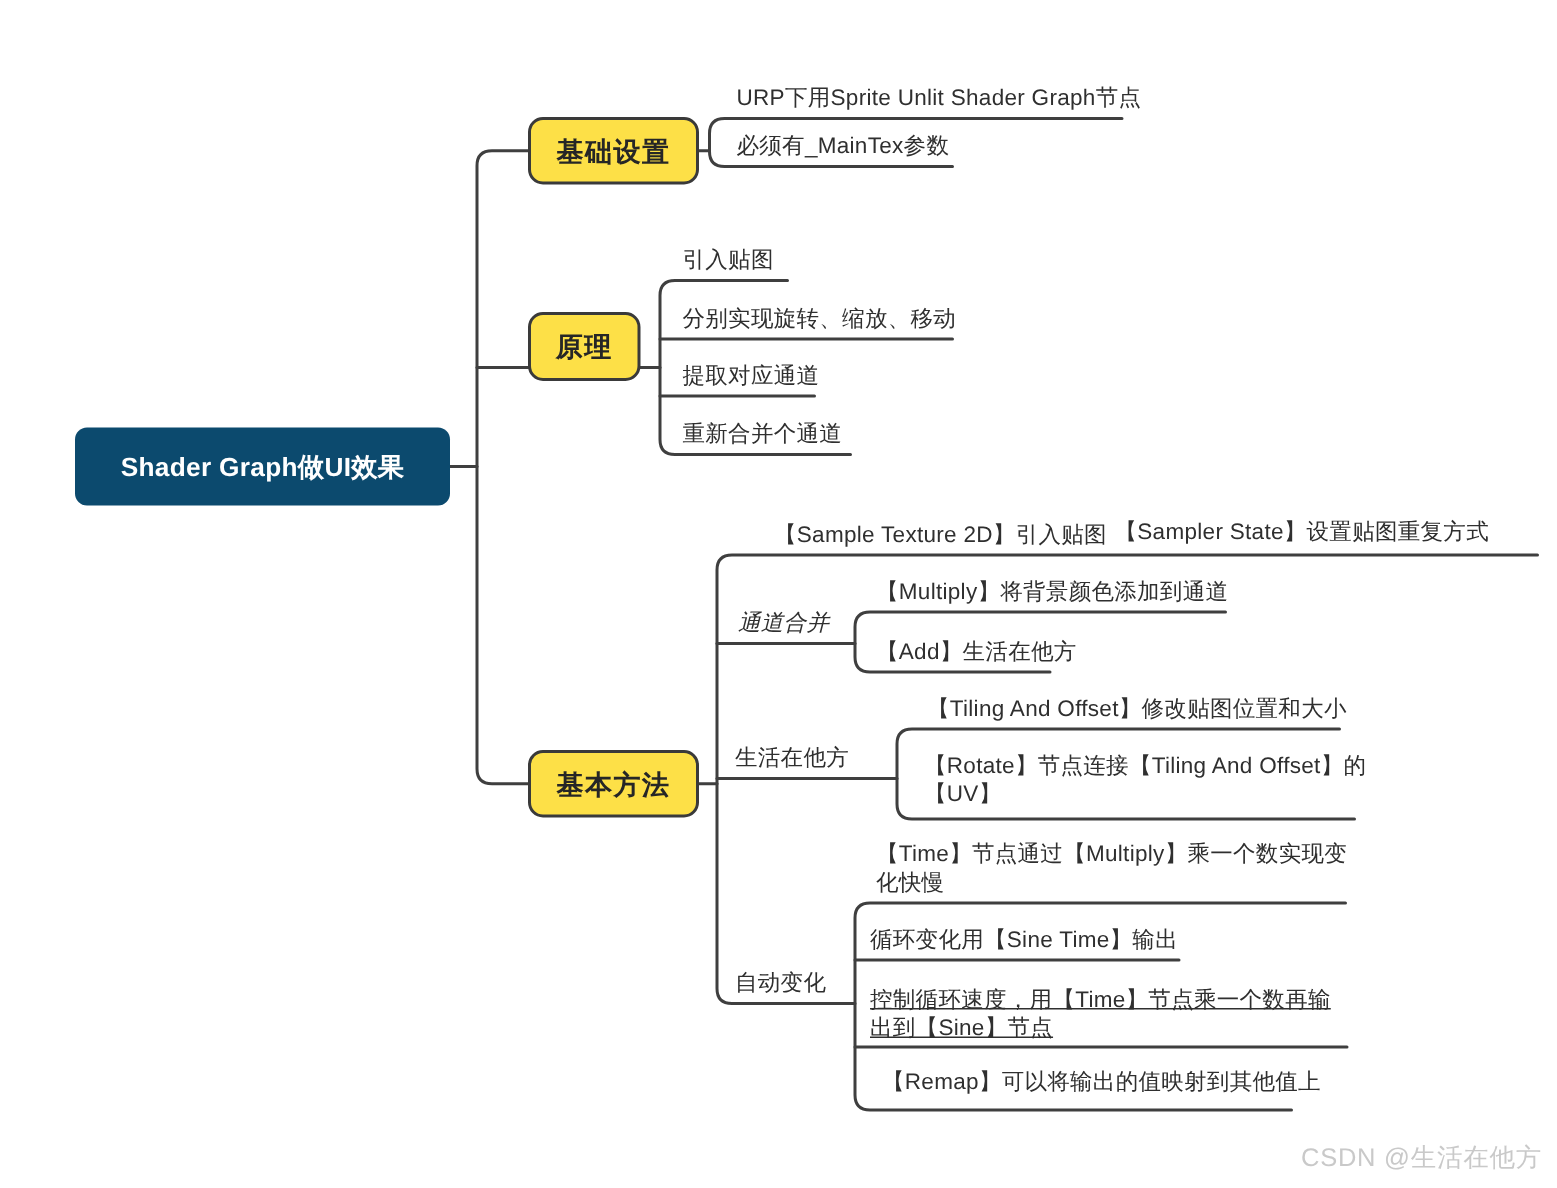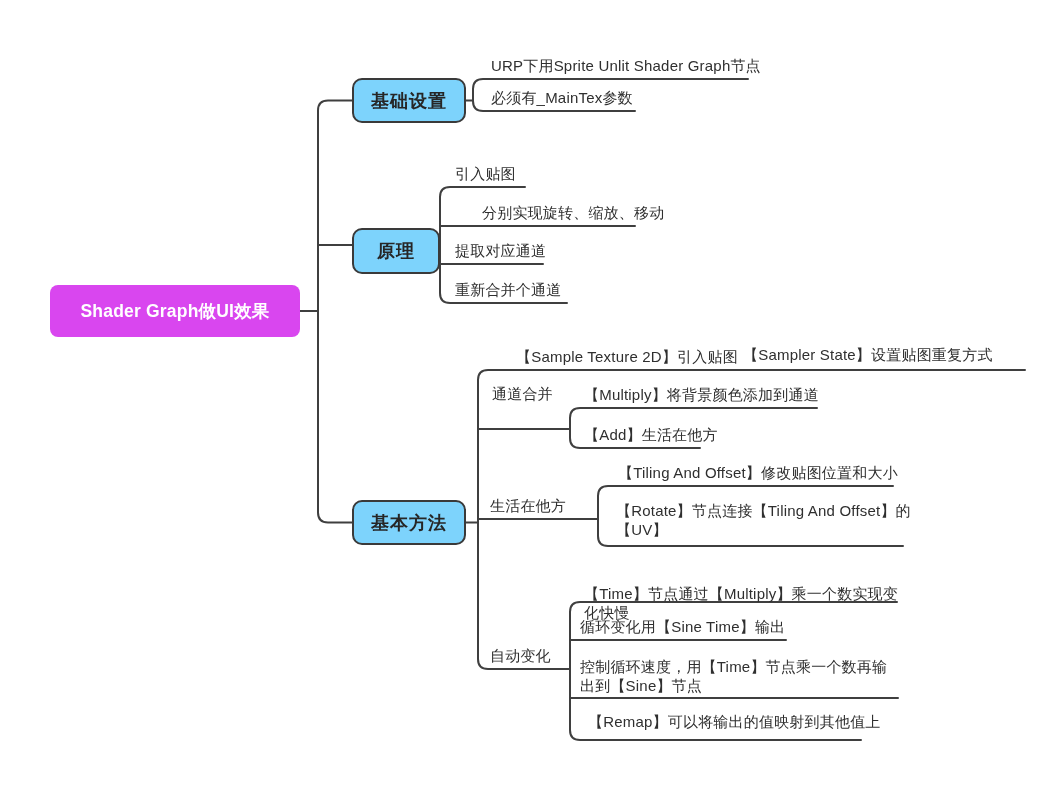--- a/index.html
+++ b/index.html
@@ -3,25 +3,25 @@
 <meta charset="utf-8">
 <style>
   html,body{margin:0;padding:0;background:#fff;}
   .stage{
     position:relative;width:1038px;height:792px;background:#ffffff;overflow:hidden;
     font-family:"Liberation Sans","DejaVu Sans",sans-serif;
   }
   .stage svg{position:absolute;left:0;top:0;}
   .node{position:absolute;box-sizing:border-box;display:flex;align-items:center;justify-content:center;}
   .root-box{
-    background:#d946ef;color:#ffffff;border-radius:8px;
+    background:#0c4a6e;color:#ffffff;border-radius:8px;
     font-size:17.5px;font-weight:700;letter-spacing:.2px;
   }
   .branch-box{
-    background:#7dd3fc;border:2.5px solid #3a3a3a;border-radius:10px;
+    background:#fde047;border:2.5px solid #3a3a3a;border-radius:10px;
     color:#262626;font-size:18px;font-weight:700;letter-spacing:1px;
   }
   .leaf{
     position:absolute;font-size:15px;line-height:19px;font-weight:500;
     color:#2f2f2f;white-space:nowrap;letter-spacing:.2px;
   }
   .leaf.wrap{white-space:normal;}
   .watermark{
     position:absolute;left:848px;top:760px;width:180px;text-align:right;
     font-size:17px;color:#c9c9c9;font-weight:400;letter-spacing:.5px;
@@ -56,41 +56,42 @@
     <path d="M893 486 H608 Q598 486 598 496 V536 Q598 546 608 546 H903"></path>
 
     <path d="M897 602 H580 Q570 602 570 612 V730 Q570 740 580 740 H861"></path>
     <path d="M570 640 H786"></path>
     <path d="M570 698 H898"></path>
   </svg>
 
   <div class="node root-box" style="left:50px;top:285px;width:250px;height:52px;">Shader Graph做UI效果</div>
 
   <div class="node branch-box" style="left:352px;top:78px;width:114px;height:45px;">基础设置</div>
-  <div class="node branch-box" style="left:352px;top:228px;width:88px;height:46px;">原理</div>
+  <div class="node branch-box" style="left:352px;top:208px;width:75px;height:46px;">原理</div>
   <div class="node branch-box" style="left:352px;top:500px;width:114px;height:45px;">基本方法</div>
 
   <div class="leaf" style="left:491px;top:56px;">URP下用Sprite Unlit Shader Graph节点</div>
   <div class="leaf" style="left:491px;top:88px;">必须有_MainTex参数</div>
 
   <div class="leaf" style="left:455px;top:164px;">引入贴图</div>
-  <div class="leaf" style="left:482px;top:203px;">分别实现旋转、缩放、移动</div>
+  <div class="leaf" style="left:455px;top:203px;">分别实现旋转、缩放、移动</div>
   <div class="leaf" style="left:455px;top:241px;">提取对应通道</div>
   <div class="leaf" style="left:455px;top:280px;">重新合并个通道</div>
 
   <div class="leaf" style="left:516px;top:347px;">【Sample Texture 2D】引入贴图</div>
   <div class="leaf" style="left:743px;top:345px;">【Sampler State】设置贴图重复方式</div>
 
-  <div class="leaf" style="left:492px;top:384px;">通道合并</div>
+  <div class="leaf" style="left:492px;top:406px;font-style:italic;">通道合并</div>
   <div class="leaf" style="left:584px;top:385px;">【Multiply】将背景颜色添加到通道</div>
   <div class="leaf" style="left:584px;top:425px;">【Add】生活在他方</div>
 
   <div class="leaf" style="left:490px;top:496px;">生活在他方</div>
   <div class="leaf" style="left:618px;top:463px;">【Tiling And Offset】修改贴图位置和大小</div>
   <div class="leaf wrap" style="left:616px;top:501px;width:300px;">【Rotate】节点连接【Tiling And Offset】的【UV】</div>
 
   <div class="leaf" style="left:490px;top:646px;">自动变化</div>
-  <div class="leaf wrap" style="left:584px;top:560px;width:316px;margin-top:24px;">【Time】节点通过【Multiply】乘一个数实现变化快慢</div>
+  <div class="leaf wrap" style="left:584px;top:560px;width:316px;">【Time】节点通过【Multiply】乘一个数实现变化快慢</div>
   <div class="leaf" style="left:580px;top:617px;">循环变化用【Sine Time】输出</div>
-  <div class="leaf wrap" style="left:580px;top:657px;width:322px;">控制循环速度，用【Time】节点乘一个数再输出到【Sine】节点</div>
+  <div class="leaf wrap" style="left:580px;top:657px;width:322px;text-decoration:underline;">控制循环速度，用【Time】节点乘一个数再输出到【Sine】节点</div>
   <div class="leaf" style="left:588px;top:712px;">【Remap】可以将输出的值映射到其他值上</div>
 
+  <div class="watermark">CSDN @生活在他方</div>
 </div>
 
 </body></html>

